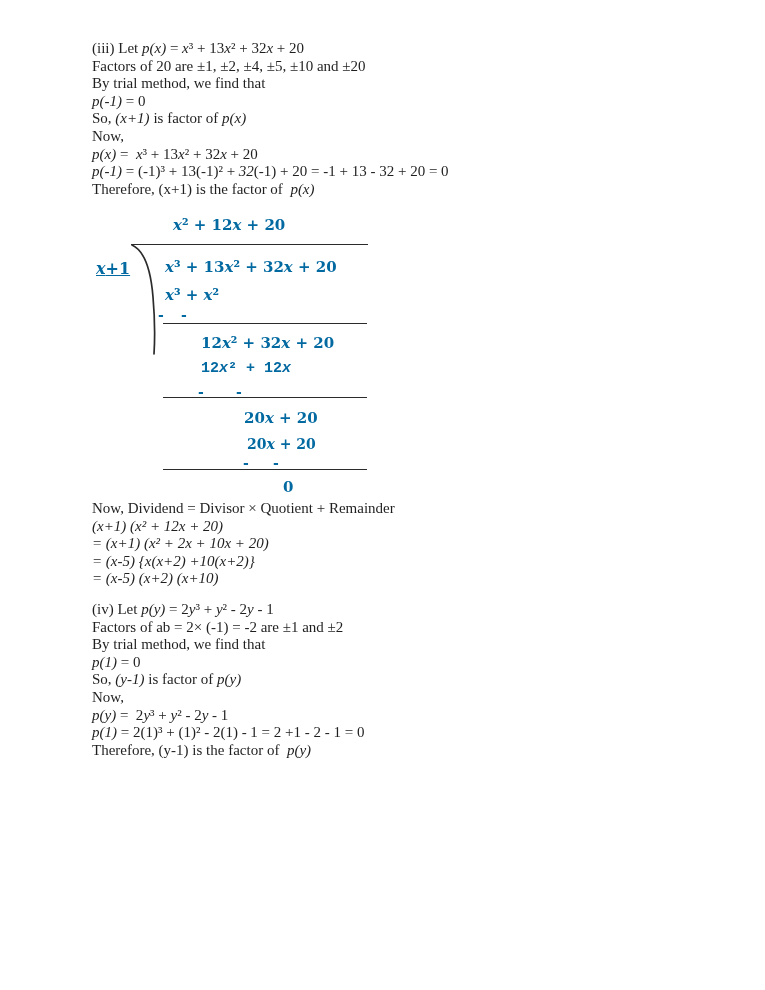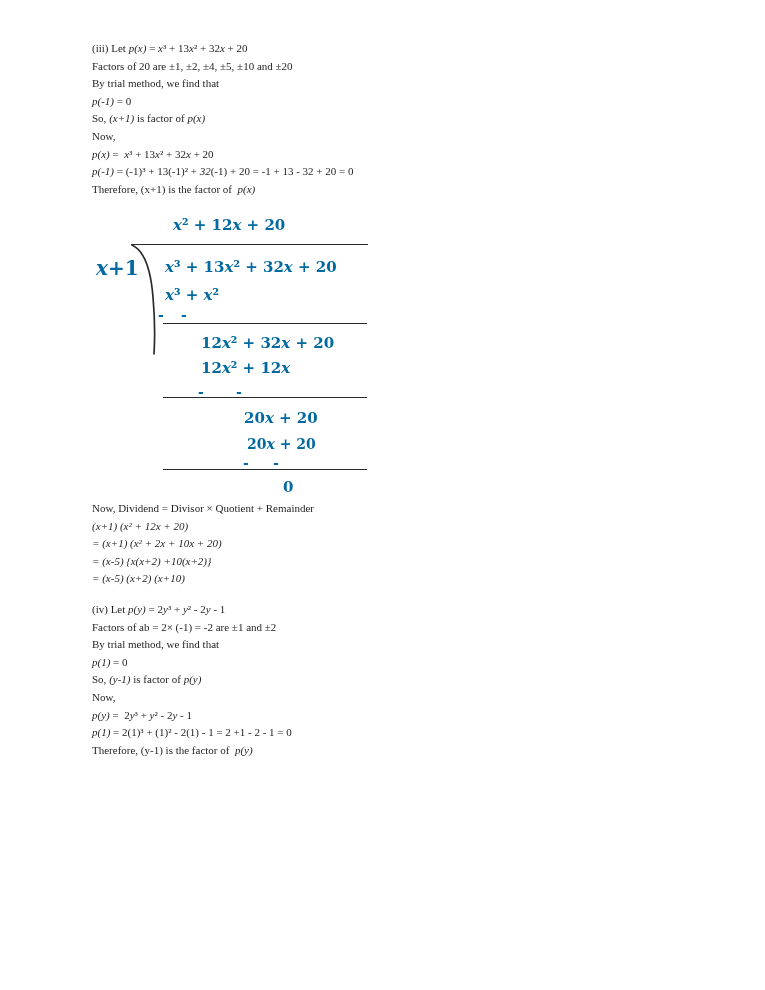--- a/index.html
+++ b/index.html
@@ -16,21 +16,21 @@
   .page {
     position: relative;
     width: 765px;
     height: 990px;
     background: #ffffff;
     overflow: hidden;
   }
   .sec {
     position: absolute;
     left: 92px;
-    font-size: 11px;
+    font-size: 15px;
     line-height: 17.6px;
     white-space: pre;
   }
   .sec .line { white-space: pre; }
   .it { font-style: italic; }
 
   
   .division {
     position: absolute;
     left: 90px;
@@ -56,21 +56,21 @@
     position: absolute;
     font-size: 14px;
     font-weight: 700;
     line-height: 16px;
   }
   .bracket {
     position: absolute;
     left: 38px;
     top: 27px;
   }
-  .divisor { font-size: 20px; }
+  .divisor { font-size: 16px; text-decoration: underline; }
   .small-row { font-size: 14px; }
 </style>
 </head>
 <body>
 
 <div class="page">
 
   <div class="sec" style="top:40px;"><div class="line"><span>(iii) Let </span><span class="it">p(x)</span><span> = </span><span class="it">x</span><span>³ + 13</span><span class="it">x</span><span>² + 32</span><span class="it">x</span><span> + 20</span></div><div class="line"><span>Factors of 20 are ±1, ±2, ±4, ±5, ±10 and ±20</span></div><div class="line"><span>By trial method, we find that</span></div><div class="line"><span class="it">p(-1)</span><span> = 0</span></div><div class="line"><span>So, </span><span class="it">(x+1)</span><span> is factor of </span><span class="it">p(x)</span></div><div class="line"><span>Now,</span></div><div class="line"><span class="it">p(x)</span><span> = &nbsp;</span><span class="it">x</span><span>³ + 13</span><span class="it">x</span><span>² + 32</span><span class="it">x</span><span> + 20</span></div><div class="line"><span class="it">p(-1)</span><span> = (-1)³ + 13(-1)² + </span><span class="it">32</span><span>(-1) + 20 = -1 + 13 - 32 + 20 = 0</span></div><div class="line"><span>Therefore, (x+1) is the factor of &nbsp;</span><span class="it">p(x)</span></div></div>
 
   <div class="division">
@@ -89,21 +89,21 @@
 
     <div class="drow" style="left:75px; top:72px;"><span class="it">x</span><span>³ + </span><span class="it">x</span><span>²</span></div>
 
     <span class="minus" style="left:68px; top:92px;">-</span>
     <span class="minus" style="left:91px; top:92px;">-</span>
 
     <div class="hline" style="left:73px; top:108px; width:204px;"></div>
 
     <div class="drow" style="left:111px; top:120px;"><span>12</span><span class="it">x</span><span>² + 32</span><span class="it">x</span><span> + 20</span></div>
 
-    <div class="drow" style="left:111px; top:145px;"><span>12</span><span class="it">x</span><span>² + 12</span><span class="it">x</span></div>
+    <div class="drow" style="left:111px; top:145px;font-family:Liberation Mono, monospace;"><span>12</span><span class="it">x</span><span>² + 12</span><span class="it">x</span></div>
 
     <span class="minus" style="left:108px; top:169px;">-</span>
     <span class="minus" style="left:146px; top:169px;">-</span>
 
     <div class="hline" style="left:73px; top:182px; width:204px;"></div>
 
     <div class="drow" style="left:154px; top:195px;"><span>20</span><span class="it">x</span><span> + 20</span></div>
 
     <div class="drow small-row" style="left:157px; top:221px;"><span>20</span><span class="it">x</span><span> + 20</span></div>
 

